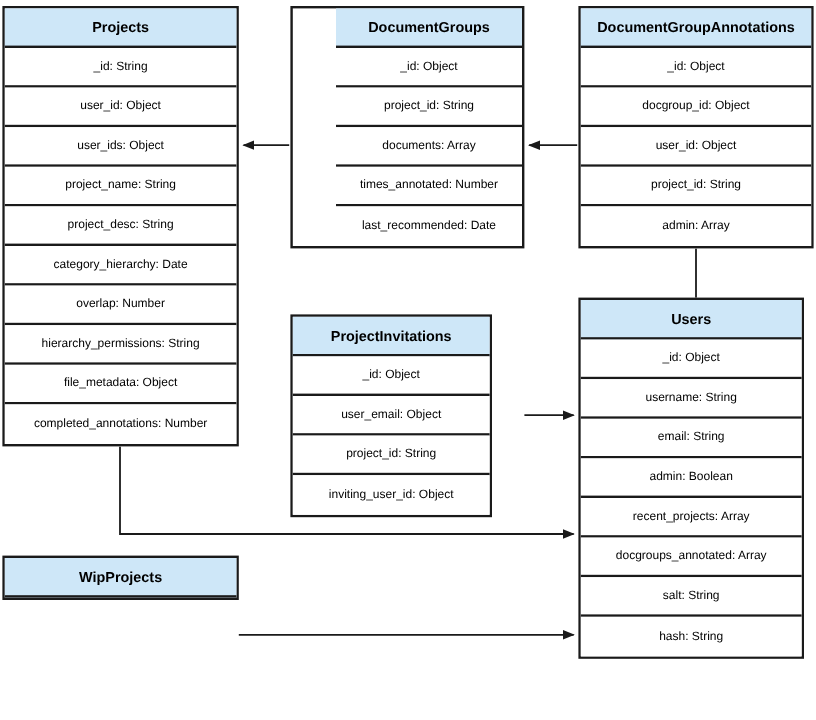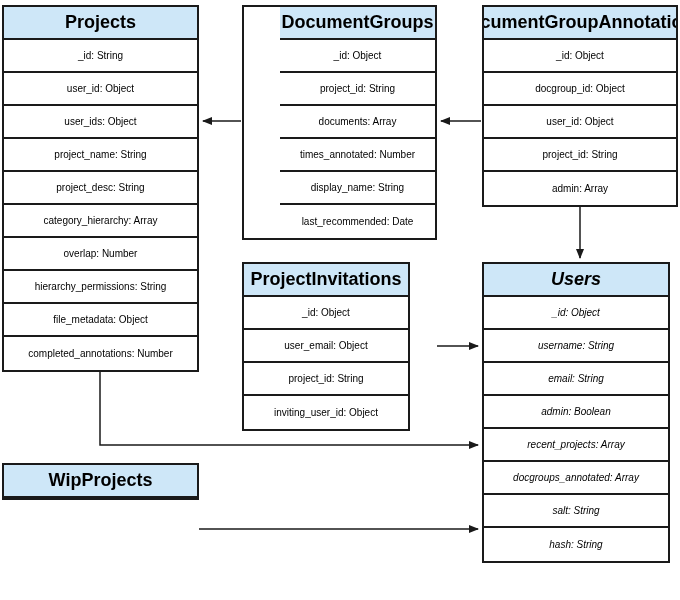--- a/index.html
+++ b/index.html
@@ -34,21 +34,21 @@
     background: var(--row-fill);
   }
 
   .entity-header {
     height: 33px;
     background: var(--header-fill);
     border-bottom: 2px solid var(--border);
     display: flex;
     align-items: center;
     justify-content: center;
-    font-size: 18px;
+    font-size: 12px;
     font-weight: 600;
     color: var(--text);
     white-space: nowrap;
     overflow: hidden;
   }
 
   .entity-row {
     height: 33px;
     background: var(--row-fill);
     border-bottom: 2px solid var(--border);
@@ -62,21 +62,21 @@
     overflow: hidden;
     padding: 0 2px;
   }
   .entity-row:last-child { border-bottom: none; }
 
   
   #entity-projects                   { left: 2px;   top: 5px;   width: 197px; }
   #entity-document-groups            { left: 242px; top: 5px;   width: 195px; padding-left: 36px; }
   #entity-document-group-annotations { left: 482px; top: 5px;   width: 196px; }
   #entity-project-invitations        { left: 242px; top: 262px; width: 168px; }
-  #entity-users                      { left: 482px; top: 262px; width: 188px; font-style: italic; }
+  #entity-users                      { left: 482px; top: 248px; width: 188px; }
   #entity-wip-projects               { left: 2px;   top: 463px; width: 197px; }
 
   .conn-line {
     stroke: var(--border);
     stroke-width: 1.5;
     fill: none;
   }
 </style>
 </head>
 <body>
@@ -98,36 +98,35 @@
   </svg>
 
   <div class="entity" id="entity-projects">
     <div class="entity-header">Projects</div>
     <div class="entity-rows">
         <div class="entity-row">_id: String</div>
         <div class="entity-row">user_id: Object</div>
         <div class="entity-row">user_ids: Object</div>
         <div class="entity-row">project_name: String</div>
         <div class="entity-row">project_desc: String</div>
-        <div class="entity-row">category_hierarchy: Array</div>
+        <div class="entity-row">category_hierarchy: Date</div>
         <div class="entity-row">overlap: Number</div>
         <div class="entity-row">hierarchy_permissions: String</div>
         <div class="entity-row">file_metadata: Object</div>
         <div class="entity-row">completed_annotations: Number</div>
       </div>
   </div>
 
   <div class="entity" id="entity-document-groups">
     <div class="entity-header">DocumentGroups</div>
     <div class="entity-rows">
         <div class="entity-row">_id: Object</div>
         <div class="entity-row">project_id: String</div>
         <div class="entity-row">documents: Array</div>
         <div class="entity-row">times_annotated: Number</div>
-        <div class="entity-row">display_name: String</div>
         <div class="entity-row">last_recommended: Date</div>
       </div>
   </div>
 
   <div class="entity" id="entity-document-group-annotations">
     <div class="entity-header">DocumentGroupAnnotations</div>
     <div class="entity-rows">
         <div class="entity-row">_id: Object</div>
         <div class="entity-row">docgroup_id: Object</div>
         <div class="entity-row">user_id: Object</div>

